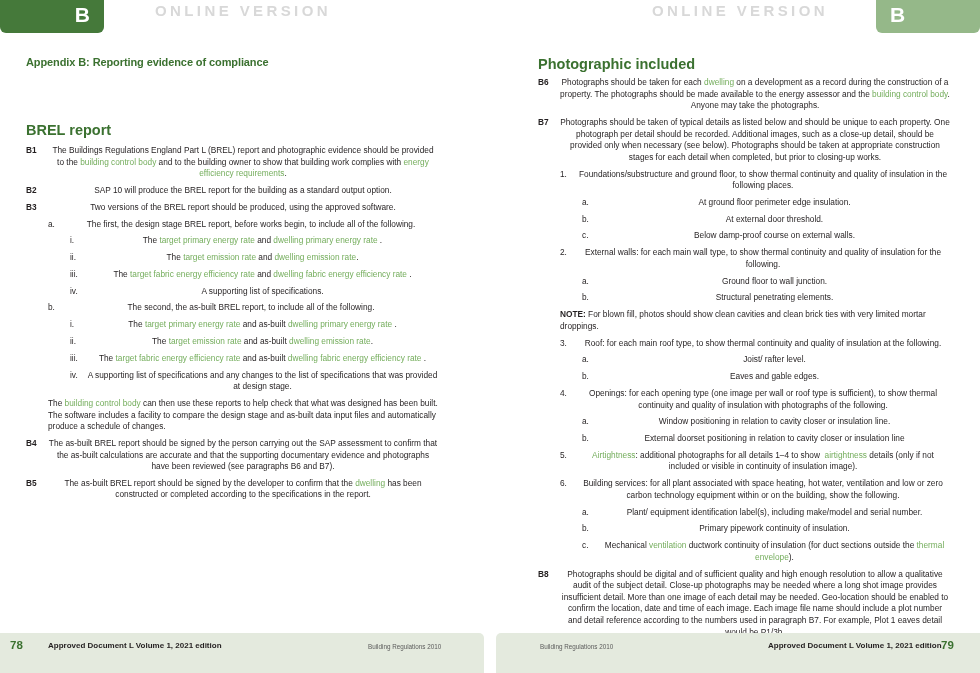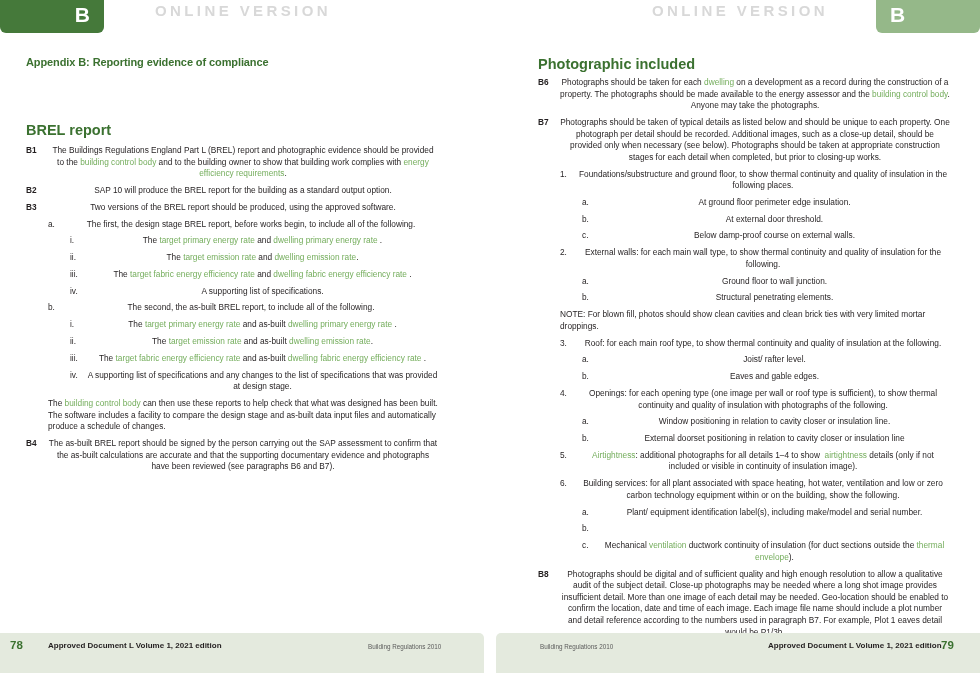--- a/index.html
+++ b/index.html
@@ -123,21 +123,21 @@
     flex: 1 1 auto;
     text-align: center;
   }
   .lvl0 > .marker { width: 22px; font-weight: bold; font-size: 8.3px; }
   .lvl1 { padding-left: 22px; }
   .lvl1 > .marker { width: 16px; }
   .lvl2 { padding-left: 44px; }
   .lvl2 > .marker { width: 17px; }
   .plain-indent { padding-left: 22px; margin-bottom: 5.2px; }
   .note-indent { padding-left: 22px; margin-bottom: 5.2px; }
-  .note-indent b { font-weight: normal; }
+  .note-indent b { font-weight: bold; }
   a.lnk, .lnk {
     color: #74ad5c;
     text-decoration: none;
   }
 
   
   .footer-bar {
     position: absolute;
     top: 633px;
     height: 40px;
@@ -249,20 +249,24 @@
       </div>
       <div class="item lvl2">
         <span class="marker">iv.</span>
         <span class="txt">A supporting list of specifications and any changes to the list of specifications that was provided at design stage.</span>
       </div>
       <div class="plain-indent">The <span class="lnk">building control body</span> can then use these reports to help check that what was designed has been built. The software includes a facility to compare the design stage and as-built data input files and automatically produce a schedule of changes.</div>
       <div class="item lvl0">
         <span class="marker">B4</span>
         <span class="txt">The as-built BREL report should be signed by the person carrying out the SAP assessment to confirm that the as-built calculations are accurate and that the supporting documentary evidence and photographs have been reviewed (see paragraphs B6 and B7).</span>
       </div>
+      <div class="item lvl0">
+        <span class="marker">B5</span>
+        <span class="txt">The as-built BREL report should be signed by the developer to confirm that the <span class="lnk">dwelling</span> has been constructed or completed according to the specifications in the report.</span>
+      </div>
     </div>
 </div>
 
 <div class="col col-right">
   <h2 class="section-head h2-photo">Photographic included</h2>
   <div class="body-block rb-start" id="right-items">
       <div class="item lvl0">
         <span class="marker">B6</span>
         <span class="txt">Photographs should be taken for each <span class="lnk">dwelling</span> on a development as a record during the construction of a property. The photographs should be made available to the energy assessor and the <span class="lnk">building control body</span>. Anyone may take the photographs.</span>
       </div>
@@ -330,20 +334,21 @@
       <div class="item lvl1">
         <span class="marker">6.</span>
         <span class="txt">Building services: for all plant associated with space heating, hot water, ventilation and low or zero carbon technology equipment within or on the building, show the following.</span>
       </div>
       <div class="item lvl2">
         <span class="marker">a.</span>
         <span class="txt">Plant/ equipment identification label(s), including make/model and serial number.</span>
       </div>
       <div class="item lvl2">
         <span class="marker">b.</span>
+        <span class="txt">Primary pipework continuity of insulation.</span>
       </div>
       <div class="item lvl2">
         <span class="marker">c.</span>
         <span class="txt">Mechanical <span class="lnk">ventilation</span> ductwork continuity of insulation (for duct sections outside the <span class="lnk">thermal envelope</span>).</span>
       </div>
       <div class="item lvl0">
         <span class="marker">B8</span>
         <span class="txt">Photographs should be digital and of sufficient quality and high enough resolution to allow a qualitative audit of the subject detail. Close-up photographs may be needed where a long shot image provides insufficient detail. More than one image of each detail may be needed. Geo-location should be enabled to confirm the location, date and time of each image. Each image file name should include a plot number and detail reference according to the numbers used in paragraph B7. For example, Plot 1 eaves detail would be P1/3b.</span>
       </div>
     </div>

